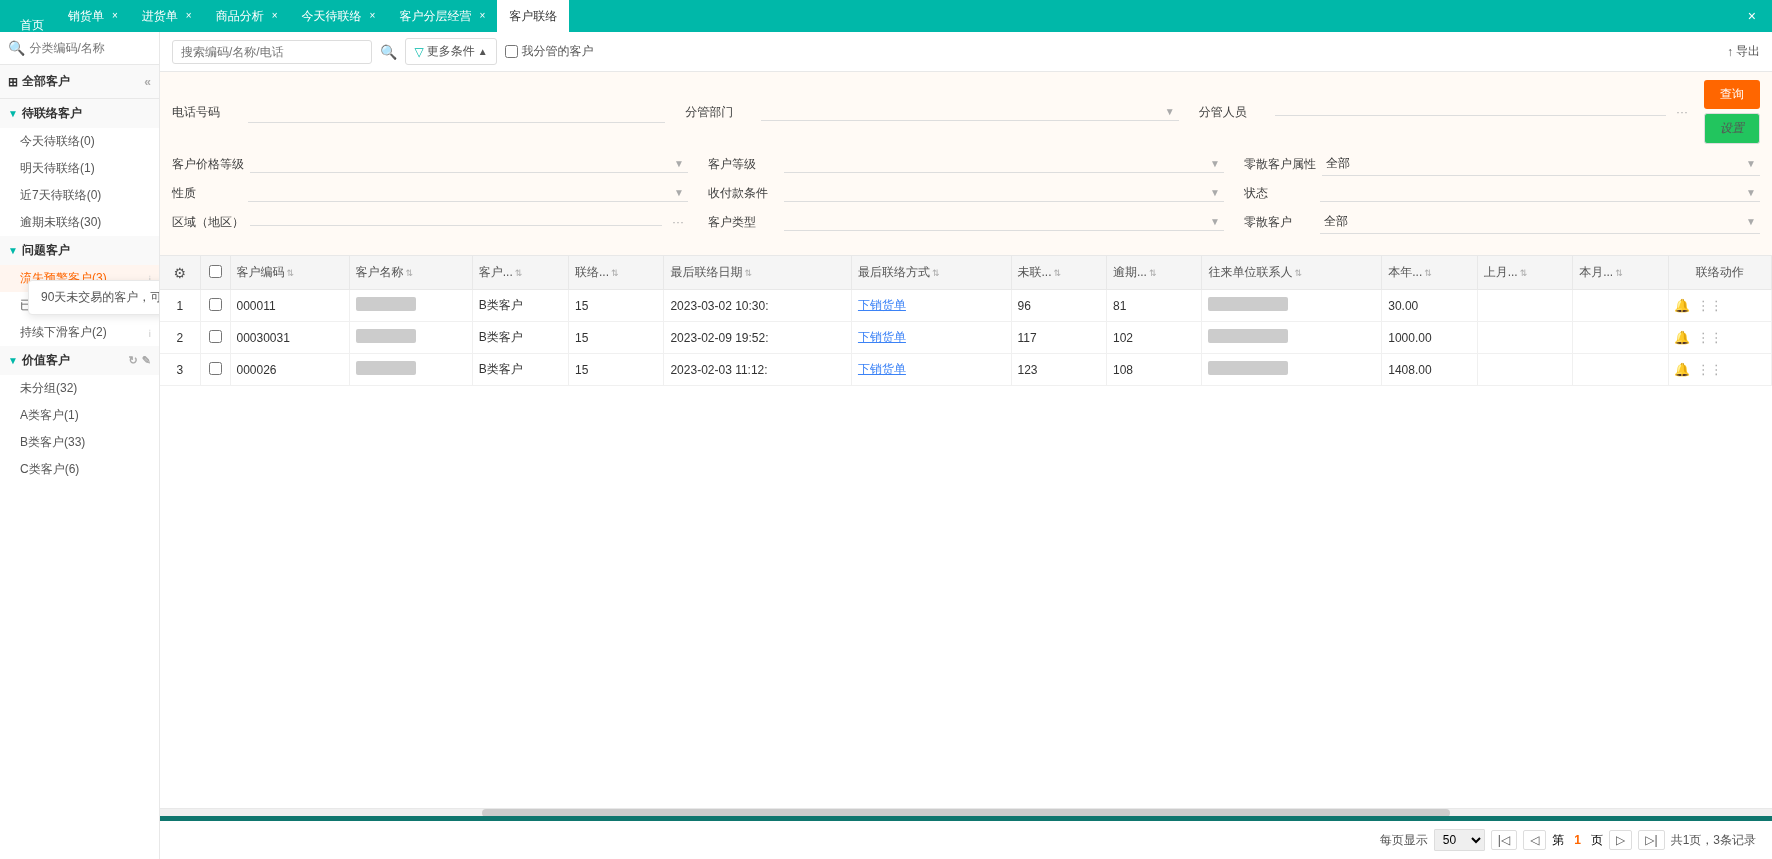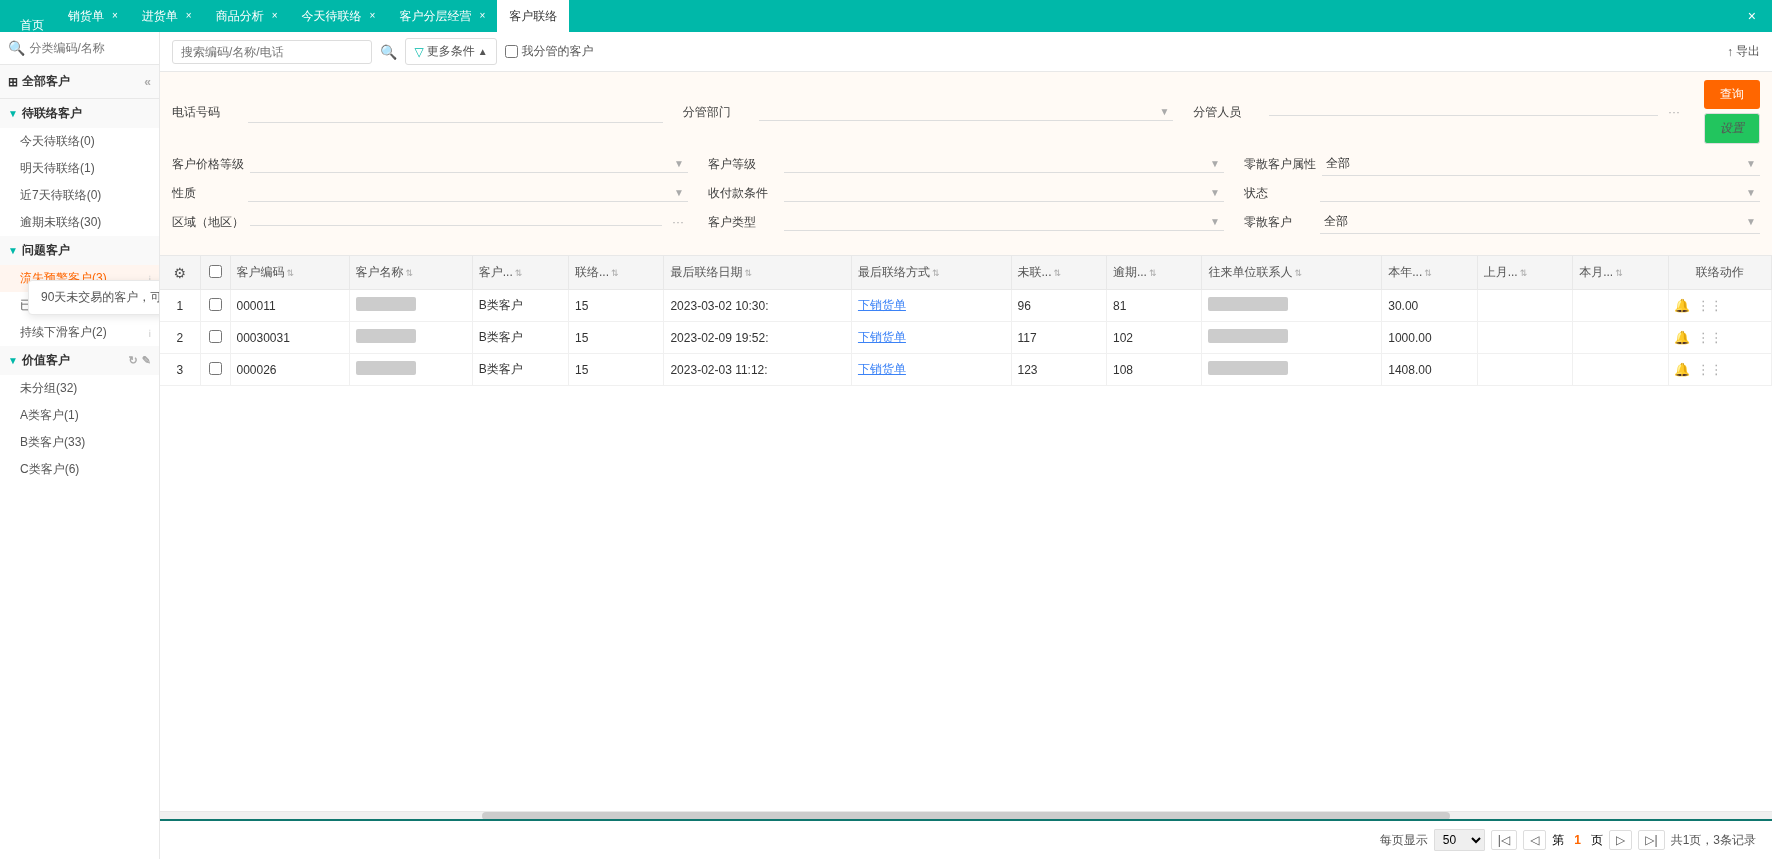--- a/index.html
+++ b/index.html
@@ -326,21 +326,21 @@
     
     .col-no { width: 40px; text-align: center; }
     .col-check { width: 30px; text-align: center; }
 
     
     .pagination {
       display: flex;
       align-items: center;
       justify-content: flex-end;
       padding: 8px 16px;
-      border-top: 2px solid #0f766e;
+      border-top: 5px solid #0f766e;
       gap: 6px;
       background: #fff;
     }
     .pagination .page-size-label { color: #555; }
     .pagination select {
       border: 1px solid #ddd;
       border-radius: 1px;
       padding: 2px 4px;
       font-size: 12px;
     }
@@ -544,21 +544,21 @@
           </div>
         </div>
         <div class="filter-divider"></div>
         <div class="filter-field">
           <label>分管人员</label>
           <div class="select-box">
             <span></span>
           </div>
           <span class="dots">···</span>
         </div>
-        <div style="margin-left:20px; display:flex; flex-direction:column; gap:4px;">
+        <div style="margin-left:12px; display:flex; flex-direction:column; gap:4px;">
           <button class="action-btn-orange">查询</button>
           <button class="action-btn-gray">设置</button>
         </div>
       </div>
 
       <div class="filter-row">
         <div class="filter-field">
           <label>客户价格等级</label>
           <div class="select-box">
             <span></span>

